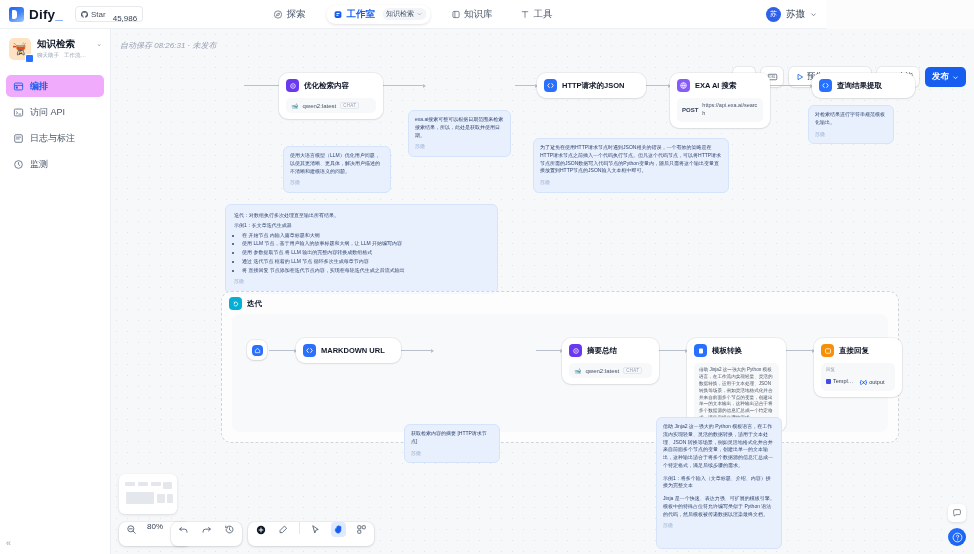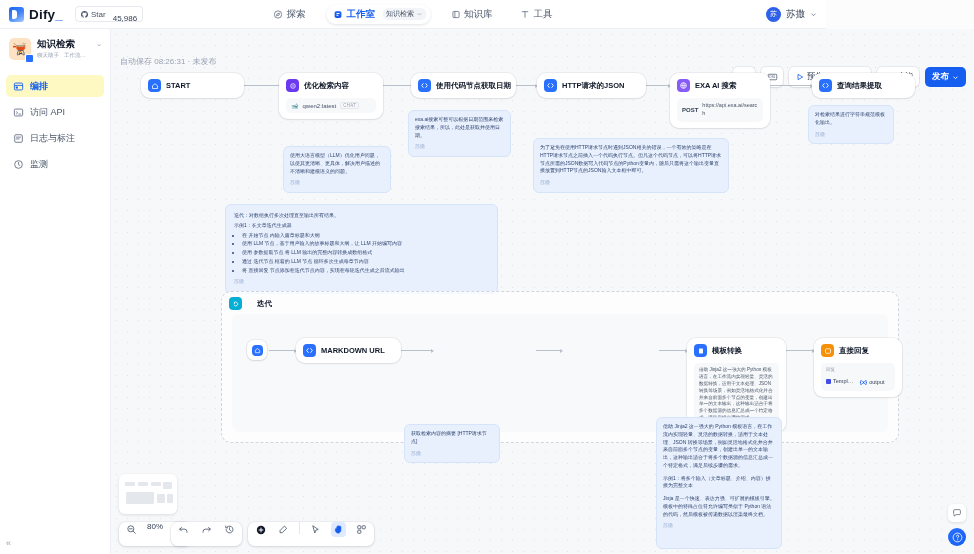--- a/index.html
+++ b/index.html
@@ -78,21 +78,21 @@
   }
   .app-meta { flex: 1 1 auto; min-width: 0; }
   .app-title { font-size: 9.5px; font-weight: 700; color: #101828; line-height: 12px; }
   .app-sub { font-size: 5.5px; color: #98a2b3; display: flex; gap: 5px; margin-top: 2px; }
   .chev { font-size: 7px; color: #98a2b3; padding-top: 2px; }
   .nav-list { margin-top: 7px; padding: 0 6px; display: flex; flex-direction: column; gap: 4px; }
   .nav-row {
     display: flex; align-items: center; gap: 6px; height: 22px;
     padding: 0 7px; border-radius: 5px; font-size: 9px; color: #475467;
   }
-  .nav-row.active { background: #fef9c3; color: #155eef; font-weight: 700; }
+  .nav-row.active { background: #f0abfc; color: #155eef; font-weight: 700; }
   .nav-row svg { flex: 0 0 auto; }
 
   
   .canvas {
     position: absolute; top: 29px; left: 111px; width: 863px; height: 525px;
     background-color: #f7f8fa;
     background-image: radial-gradient(#dfe3ea 0.7px, transparent 0.7px);
     background-size: 11px 11px; overflow: hidden;
   }
   .node {
@@ -128,21 +128,21 @@
   }
   .note .author { color: #9bb0d4; font-size: 5px; margin-top: 4px; }
   .note ul { margin: 2px 0 0 8px; }
   .note li { margin-bottom: 1px; }
 
   
   .iteration {
     position: absolute; background: rgba(255,255,255,.72);
     border: 1px dashed #d0d5dd; border-radius: 10px;
   }
-  .iter-head { display: flex; align-items: center; gap: 15px; padding: 5px 7px; }
+  .iter-head { display: flex; align-items: center; gap: 5px; padding: 5px 7px; }
   .iter-title { font-size: 7.5px; font-weight: 700; color: #101828; }
   .iter-inner {
     position: absolute; left: 10px; top: 22px; right: 10px; bottom: 10px;
     background: rgba(247,248,250,.9); border-radius: 8px;
   }
   .start-dot {
     position: absolute; width: 20px; height: 20px; background: #fff; border-radius: 7px;
     box-shadow: 0 1px 2px rgba(16,24,40,.1), 0 0 0 1px rgba(16,24,40,.05);
     display: flex; align-items: center; justify-content: center;
   }
@@ -323,21 +323,21 @@
           </svg>
         <span>监测</span>
       </div>
     </div>
 
     <div class="collapse-btn">«</div>
   </div>
 
   <div class="canvas">
 
-    <div class="autosave" style="left:9px;top:27px;">自动保存 08:26:31 · 未发布</div>
+    <div class="autosave" style="left:9px;top:11px;font-style:italic;">自动保存 08:26:31 · 未发布</div>
     <div class="topbar-right">
       <div class="hdr-btn" style="width:22px;padding:0;">
         <svg width="10" height="10" viewBox="0 0 16 16">
             <path d="M3 3h5M3 3v5M3 3l5 5" fill="none" stroke="#475467" stroke-width="1.2" stroke-linecap="round"></path>
             <rect x="6.5" y="6.5" width="7" height="7" rx="1.4" fill="none" stroke="#475467" stroke-width="1.2"></rect>
           </svg>
       </div>
       <div class="hdr-btn" style="width:22px;padding:0;">
         <svg width="11" height="10" viewBox="0 0 18 16">
             <rect x="2" y="3.5" width="14" height="9" rx="1.5" fill="none" stroke="#475467" stroke-width="1.2"></rect>
@@ -378,58 +378,38 @@
           </svg>
       </div>
     </div>
 
     <div class="edge" style="left:133px;top:56px;width:42px;"></div>
     <div class="edge" style="left:272px;top:56px;width:42px;"></div>
     <div class="edge" style="left:404px;top:56px;width:22px;"></div>
     <div class="edge" style="left:535px;top:56px;width:24px;"></div>
     <div class="edge" style="left:659px;top:56px;width:42px;"></div>
 
-    <div class="node" style="left:30px;top:44px;width:103px;">
-      <div class="node-head">
-        <div class="nicon" style="background:#2970ff">
-          <svg width="8" height="8" viewBox="0 0 16 16">
-              <path d="M3 7.5 8 3.5l5 4V13H3z" fill="none" stroke="#fff" stroke-width="1.5" stroke-linejoin="round"></path>
-            </svg>
-        </div>
-        <div class="ntitle">START</div>
-      </div>
-    </div>
 
     <div class="node" style="left:168px;top:44px;width:104px;">
       <div class="node-head">
         <div class="nicon" style="background:#6938ef">
           <svg width="8" height="8" viewBox="0 0 16 16">
               <circle cx="8" cy="8" r="4.6" fill="none" stroke="#fff" stroke-width="1.5"></circle>
               <circle cx="8" cy="8" r="1.4" fill="#fff"></circle>
             </svg>
         </div>
         <div class="ntitle">优化检索内容</div>
       </div>
       <div class="nbody">
         <span class="model-ico">🐋</span>
         <span>qwen2:latest</span>
         <span class="tag-chat">CHAT</span>
       </div>
     </div>
 
-    <div class="node" style="left:300px;top:44px;width:105px;">
-      <div class="node-head">
-        <div class="nicon" style="background:#2970ff">
-          <svg width="9" height="9" viewBox="0 0 16 16">
-              <path d="M5.8 4.5 3 8l2.8 3.5M10.2 4.5 13 8l-2.8 3.5" fill="none" stroke="#fff" stroke-width="1.5" stroke-linecap="round" stroke-linejoin="round"></path>
-            </svg>
-        </div>
-        <div class="ntitle">使用代码节点获取日期</div>
-      </div>
-    </div>
 
     <div class="node" style="left:426px;top:44px;width:109px;">
       <div class="node-head">
         <div class="nicon" style="background:#2970ff">
           <svg width="9" height="9" viewBox="0 0 16 16">
               <path d="M5.8 4.5 3 8l2.8 3.5M10.2 4.5 13 8l-2.8 3.5" fill="none" stroke="#fff" stroke-width="1.5" stroke-linecap="round" stroke-linejoin="round"></path>
             </svg>
         </div>
         <div class="ntitle">HTTP请求的JSON</div>
       </div>
@@ -526,20 +506,36 @@
           <div class="nicon" style="background:#2970ff">
             <svg width="9" height="9" viewBox="0 0 16 16">
                 <path d="M5.8 4.5 3 8l2.8 3.5M10.2 4.5 13 8l-2.8 3.5" fill="none" stroke="#fff" stroke-width="1.5" stroke-linecap="round" stroke-linejoin="round"></path>
               </svg>
           </div>
           <div class="ntitle">MARKDOWN URL</div>
         </div>
       </div>
 
 
+      <div class="node" style="left:340px;top:46px;width:97px;">
+        <div class="node-head">
+          <div class="nicon" style="background:#6938ef">
+            <svg width="8" height="8" viewBox="0 0 16 16">
+                <circle cx="8" cy="8" r="4.6" fill="none" stroke="#fff" stroke-width="1.5"></circle>
+                <circle cx="8" cy="8" r="1.4" fill="#fff"></circle>
+              </svg>
+          </div>
+          <div class="ntitle">摘要总结</div>
+        </div>
+        <div class="nbody">
+          <span class="model-ico">🐋</span>
+          <span>qwen2:latest</span>
+          <span class="tag-chat">CHAT</span>
+        </div>
+      </div>
 
       <div class="node" style="left:465px;top:46px;width:99px;">
         <div class="node-head">
           <div class="nicon" style="background:#2970ff">
             <svg width="8" height="8" viewBox="0 0 16 16">
                 <rect x="4" y="3" width="8" height="10" rx="1.6" fill="#fff"></rect>
               </svg>
           </div>
           <div class="ntitle">模板转换</div>
         </div>

